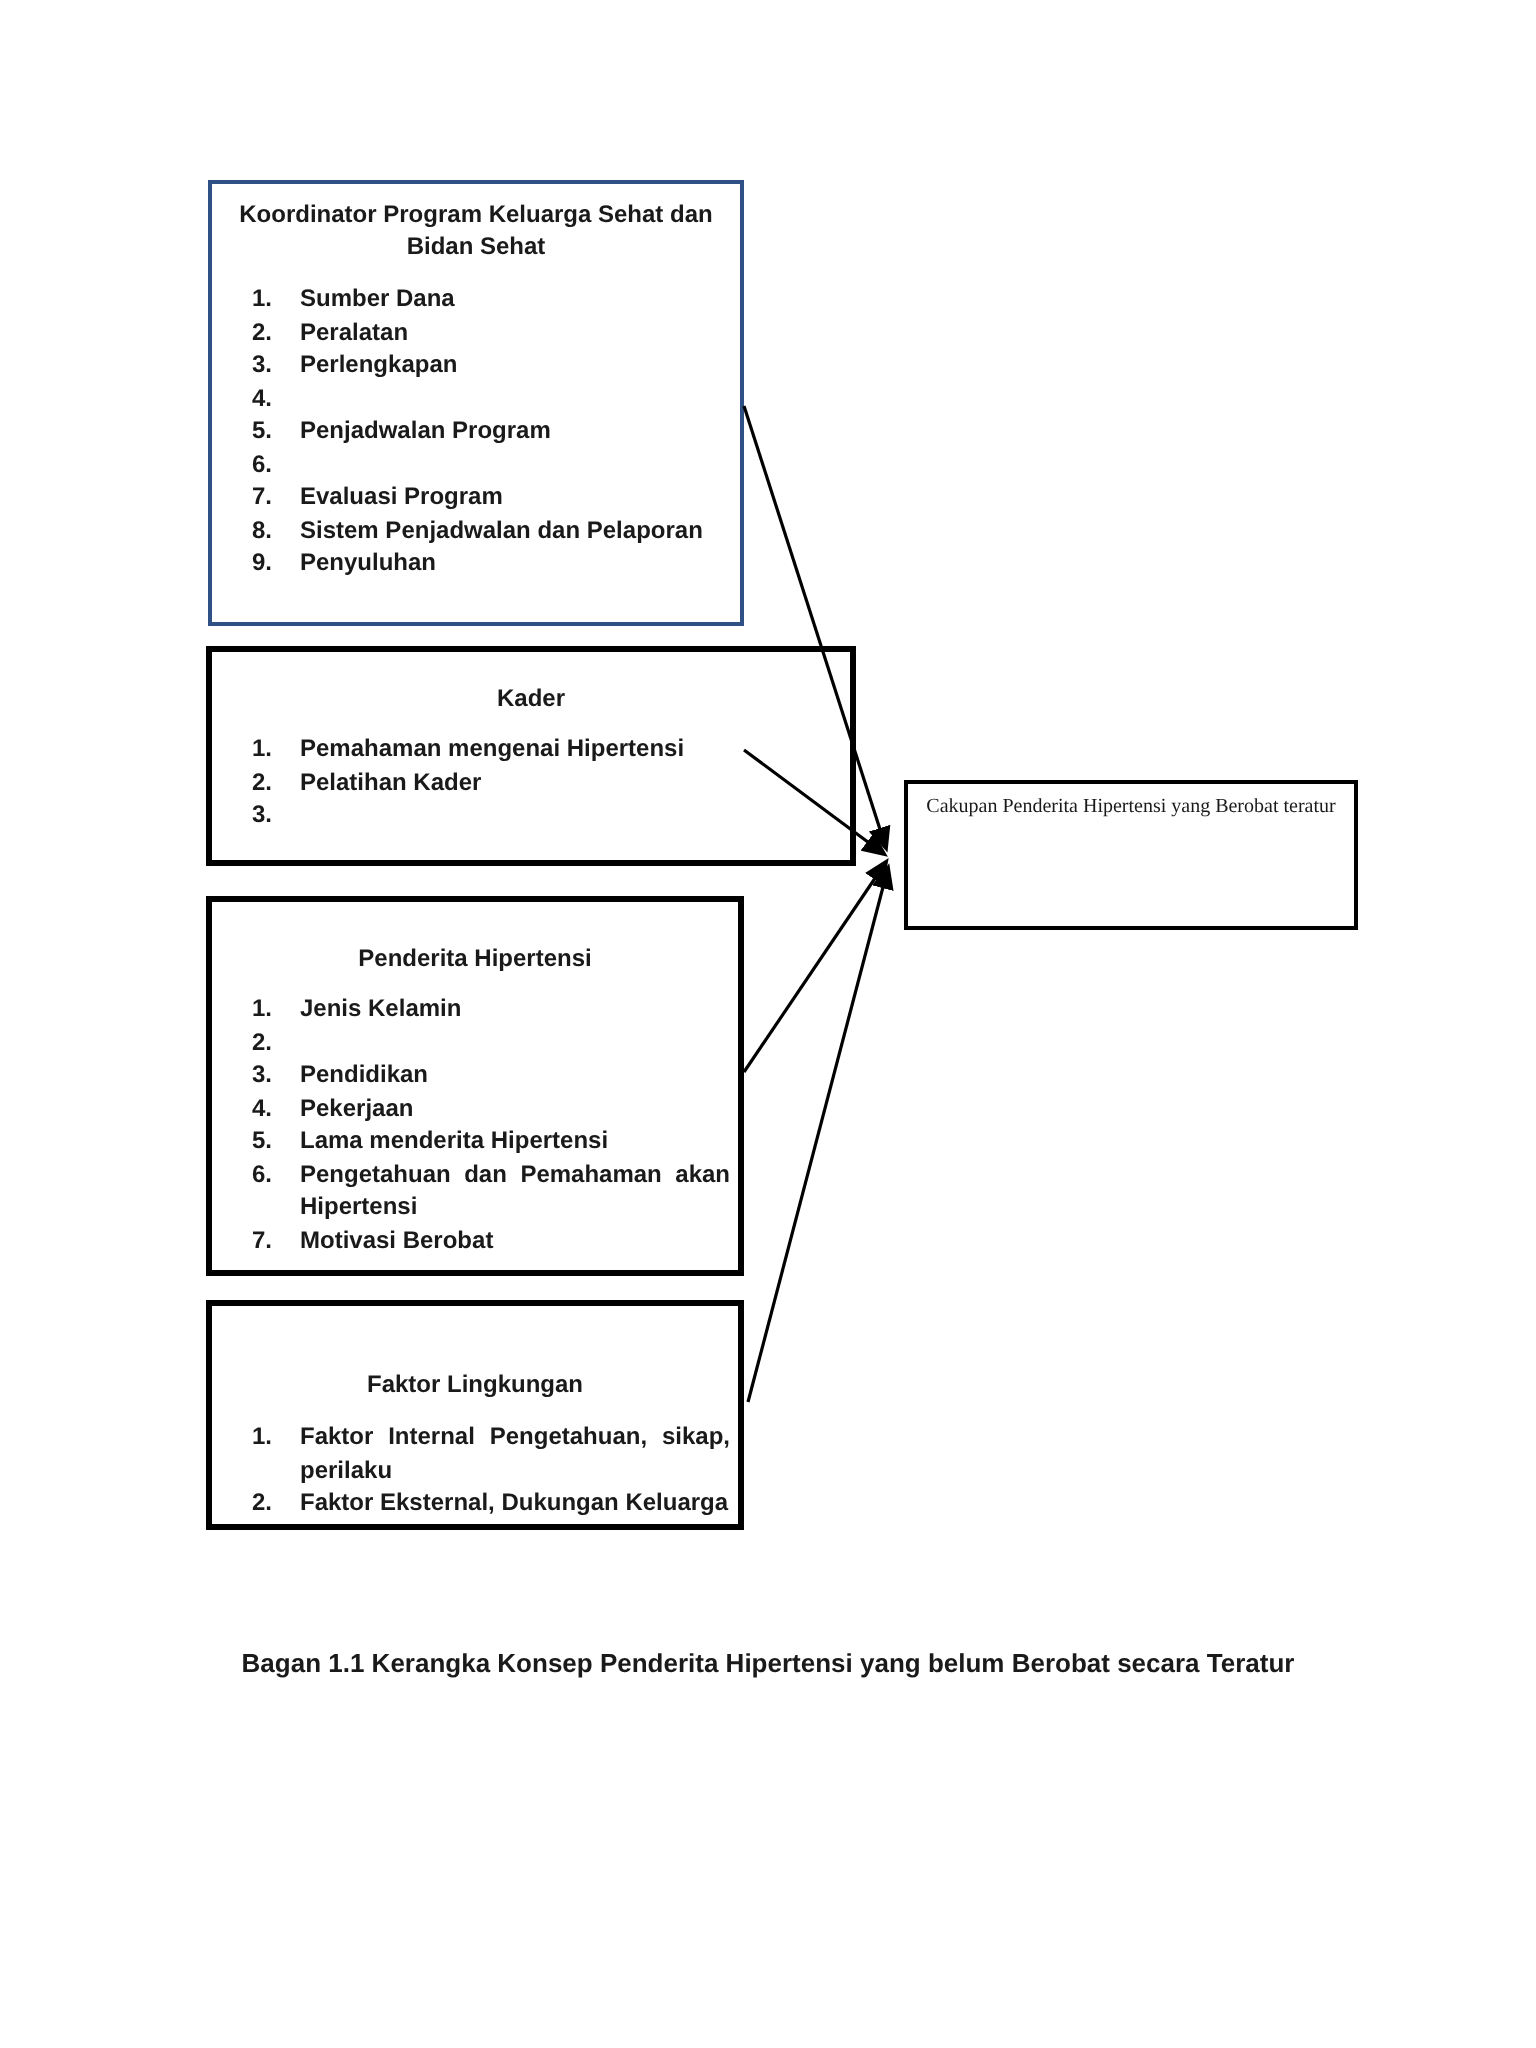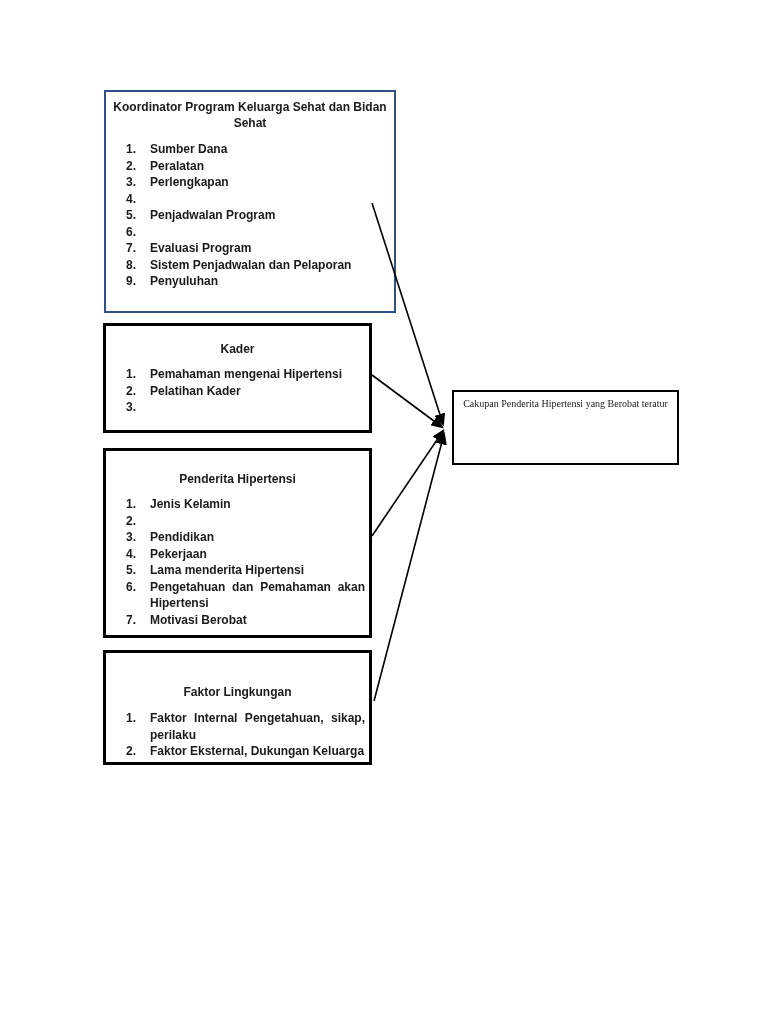--- a/index.html
+++ b/index.html
@@ -42,28 +42,28 @@
   }
   ol.factor-list .num {
     flex: 0 0 24px;
   }
   ol.factor-list .txt {
     flex: 1 1 auto;
     text-align: justify;
   }
   
   .box-koordinator {
-    left: 104px; top: 90px; width: 292px; height: 223px;
+    left: 104px; top: 90px; width: 268px; height: 223px;
     border: 2px solid #2f5185;
     padding-top: 7px;
   }
   .box-koordinator ol { margin-top: 10px; }
   
   .box-kader {
-    left: 103px; top: 323px; width: 269px; height: 110px;
+    left: 103px; top: 323px; width: 325px; height: 110px;
     border: 3px solid #000000;
     padding-top: 15px;
   }
   .box-kader ol { margin-top: 9px; }
   
   .box-penderita {
     left: 103px; top: 448px; width: 269px; height: 190px;
     border: 3px solid #000000;
     padding-top: 20px;
   }
@@ -220,14 +220,15 @@
       <marker id="ah" markerWidth="8" markerHeight="7" refX="6.5" refY="3.5" orient="auto">
         <path d="M0,0 L8,3.5 L0,7 Z" fill="#000000"></path>
       </marker>
     </defs>
     <line x1="372" y1="203" x2="443" y2="424" stroke-width="1.6" stroke="#000000" marker-end="url(#ah)"></line>
     <line x1="372" y1="375" x2="442" y2="427" stroke-width="1.6" stroke="#000000" marker-end="url(#ah)"></line>
     <line x1="372" y1="536" x2="443" y2="431" stroke-width="1.6" stroke="#000000" marker-end="url(#ah)"></line>
     <line x1="374" y1="701" x2="444" y2="434" stroke-width="1.6" stroke="#000000" marker-end="url(#ah)"></line>
   </svg>
 
+  <div class="caption">Bagan 1.1 Kerangka Konsep Penderita Hipertensi yang belum Berobat secara Teratur</div>
 
 </div>
 
 </body></html>

